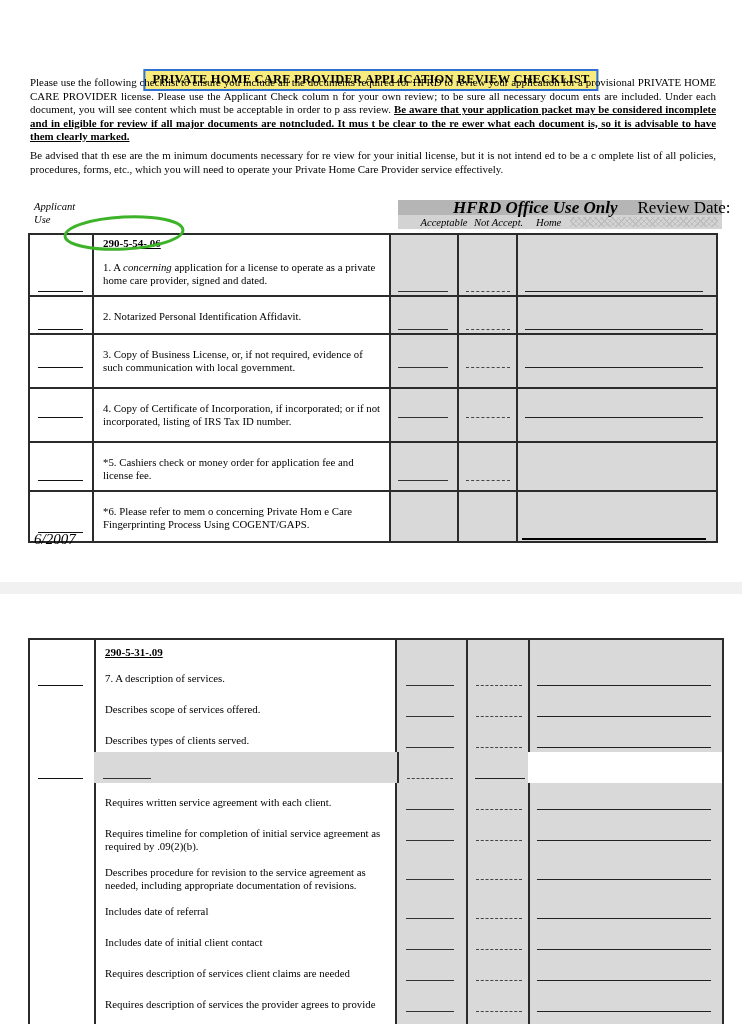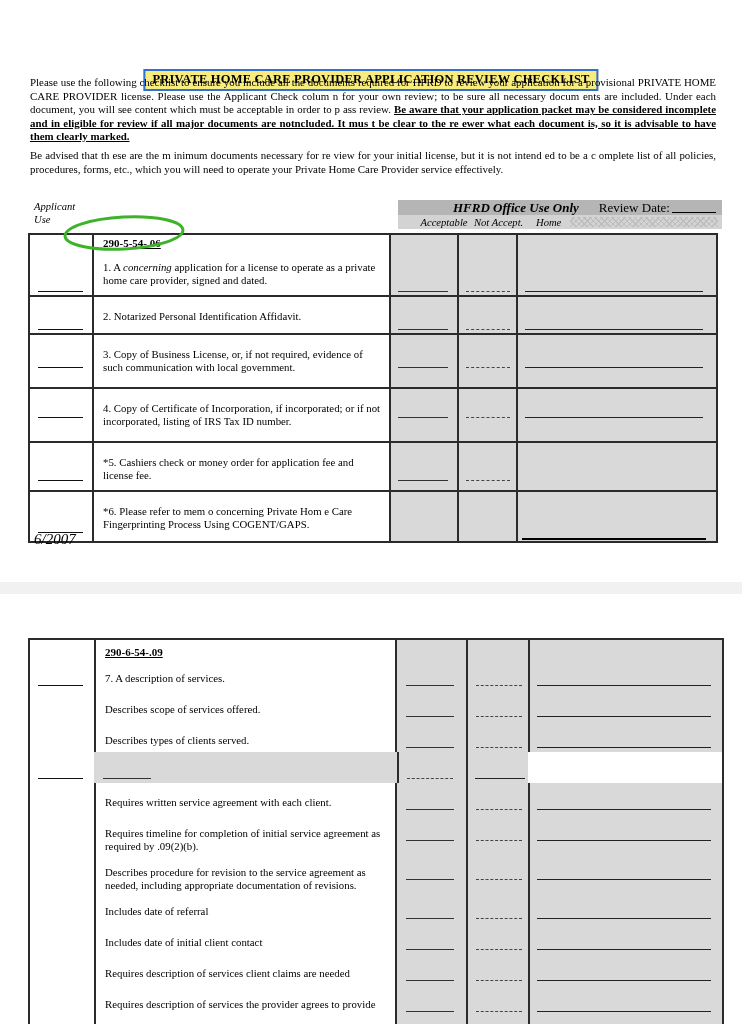--- a/index.html
+++ b/index.html
@@ -34,21 +34,21 @@
   .emphasis { font-weight: bold; text-decoration: underline; }
   
   .applicant-label {
     position: absolute; left: 34px; top: 201px;
     font-style: italic; font-size: 10.6px; line-height: 1.18;
   }
   .office-box { position: absolute; left: 398px; top: 200px; width: 324px; }
   .office-line1 {
     background: #b5b5b5; height: 15px;
     display: flex; align-items: center;
-    font-size: 13px;
+    font-size: 17px;
   }
   .office-line1 .hfrd { font-weight: bold; font-style: italic; margin-left: 55px; white-space: nowrap; }
   .office-line1 .review { margin-left: 20px; white-space: nowrap; }
   .office-line1 .rd-blank { flex: 1; border-bottom: 1px solid #000; height: 11px; margin: 0 6px 0 2px; }
   .office-line2 {
     background: #d3d3d3; height: 14px;
     display: flex; align-items: center;
     font-style: italic; font-size: 10.6px;
   }
   .office-line2 .lab-acc   { margin-left: 16px;  width: 60px; text-align: center; }
@@ -253,21 +253,21 @@
   </svg>
 
   <div class="page-footer">6/2007</div>
 
   <div class="page-gap"></div>
 
   <div class="table2">
 
     <div class="t2row first">
       <div class="d1"></div>
-      <div class="d2"><span class="code">290-6-54-.09</span></div>
+      <div class="d2"><span class="code">290-5-31-.09</span></div>
       <div class="d3"></div>
       <div class="d4"></div>
       <div class="d5"></div>
     </div>
 
     <div class="t2row">
       <div class="d1"><span class="la"></span></div>
       <div class="d2">7. A description of services.</div>
       <div class="d3"><span class="lb"></span></div>
       <div class="d4"><span class="lc"></span></div>

